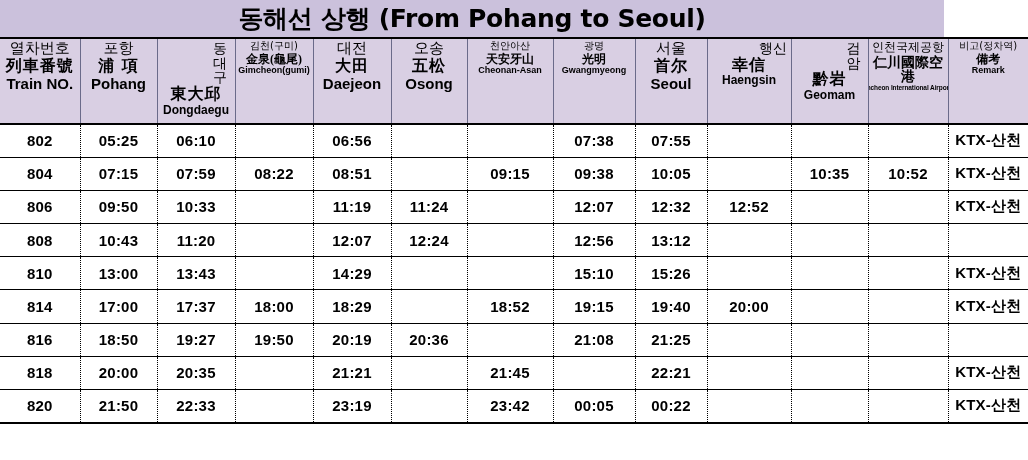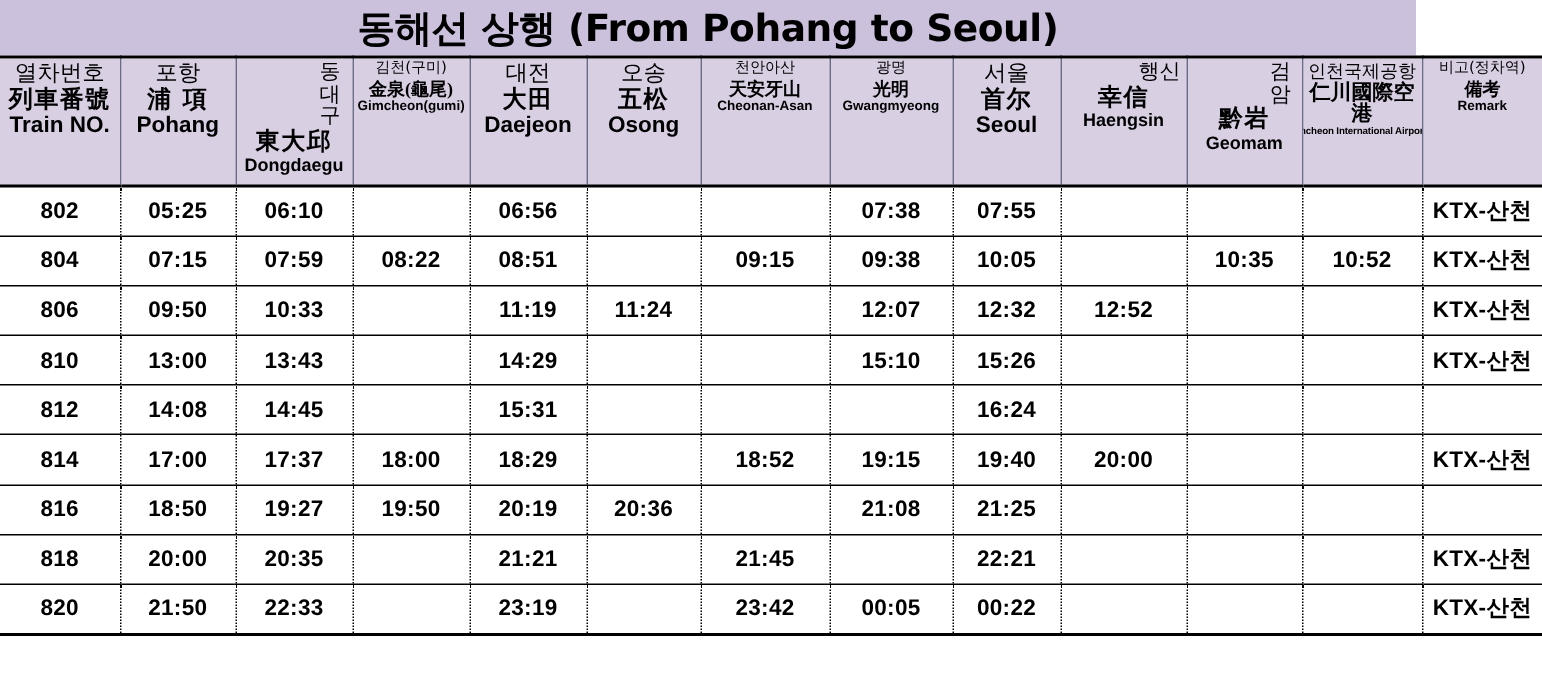--- a/index.html
+++ b/index.html
@@ -287,48 +287,48 @@
           <td class="">11:24</td>
           <td class=" empty"></td>
           <td class="">12:07</td>
           <td class="">12:32</td>
           <td class="">12:52</td>
           <td class=" empty"></td>
           <td class=" empty"></td>
           <td class="remark-cell">KTX-산천</td>
         </tr>
         <tr>
+          <td class="train-no">808</td>
+          <td class="">10:43</td>
+          <td class="">11:20</td>
+          <td class=" empty"></td>
+          <td class="">12:07</td>
+          <td class="">12:24</td>
+          <td class=" empty"></td>
+          <td class="">12:56</td>
+          <td class="">13:12</td>
+          <td class=" empty"></td>
+          <td class=" empty"></td>
+          <td class=" empty"></td>
+          <td class="remark-cell empty"></td>
+        </tr>
+        <tr>
           <td class="train-no">810</td>
           <td class="">13:00</td>
           <td class="">13:43</td>
           <td class=" empty"></td>
           <td class="">14:29</td>
           <td class=" empty"></td>
           <td class=" empty"></td>
           <td class="">15:10</td>
           <td class="">15:26</td>
           <td class=" empty"></td>
           <td class=" empty"></td>
           <td class=" empty"></td>
           <td class="remark-cell">KTX-산천</td>
-        </tr>
-        <tr>
-          <td class="train-no">812</td>
-          <td class="">14:08</td>
-          <td class="">14:45</td>
-          <td class=" empty"></td>
-          <td class="">15:31</td>
-          <td class=" empty"></td>
-          <td class=" empty"></td>
-          <td class=" empty"></td>
-          <td class="">16:24</td>
-          <td class=" empty"></td>
-          <td class=" empty"></td>
-          <td class=" empty"></td>
-          <td class="remark-cell empty"></td>
         </tr>
         <tr>
           <td class="train-no">814</td>
           <td class="">17:00</td>
           <td class="">17:37</td>
           <td class="">18:00</td>
           <td class="">18:29</td>
           <td class=" empty"></td>
           <td class="">18:52</td>
           <td class="">19:15</td>

